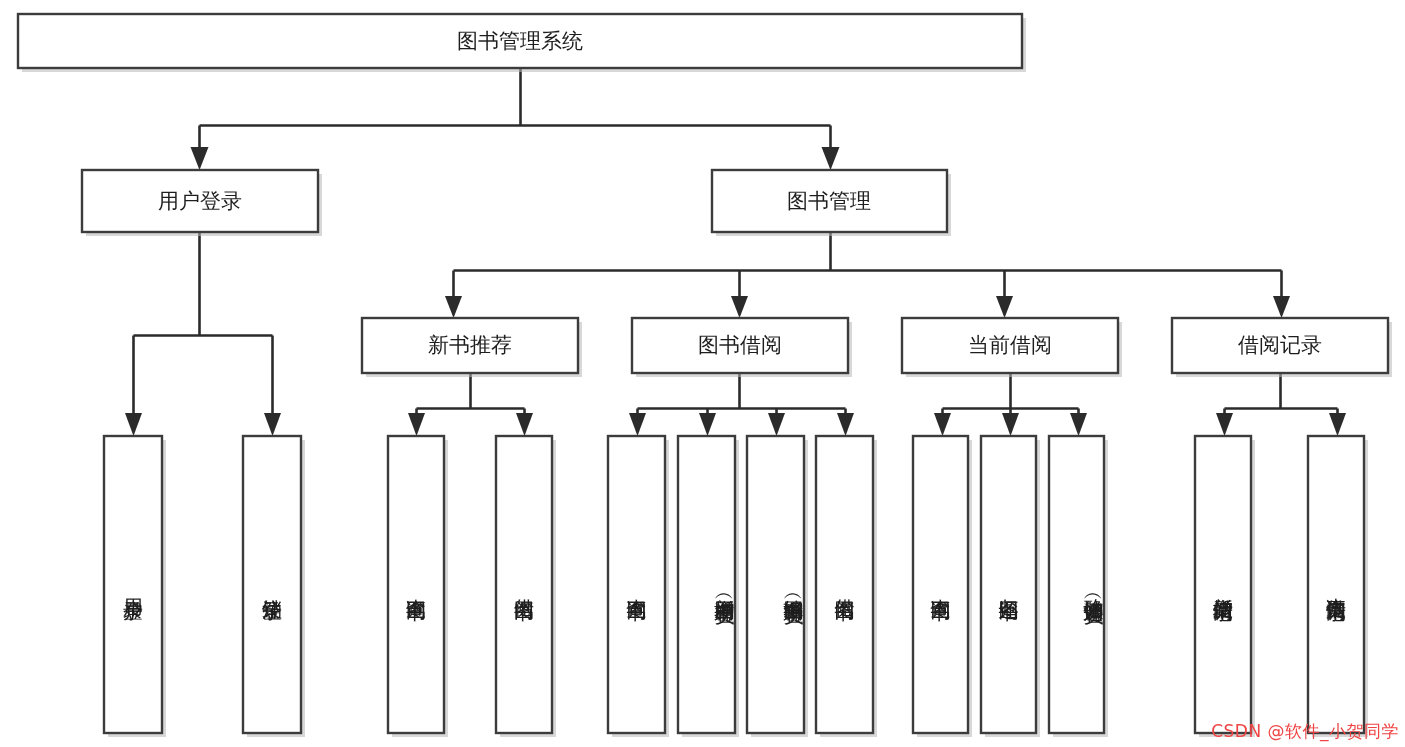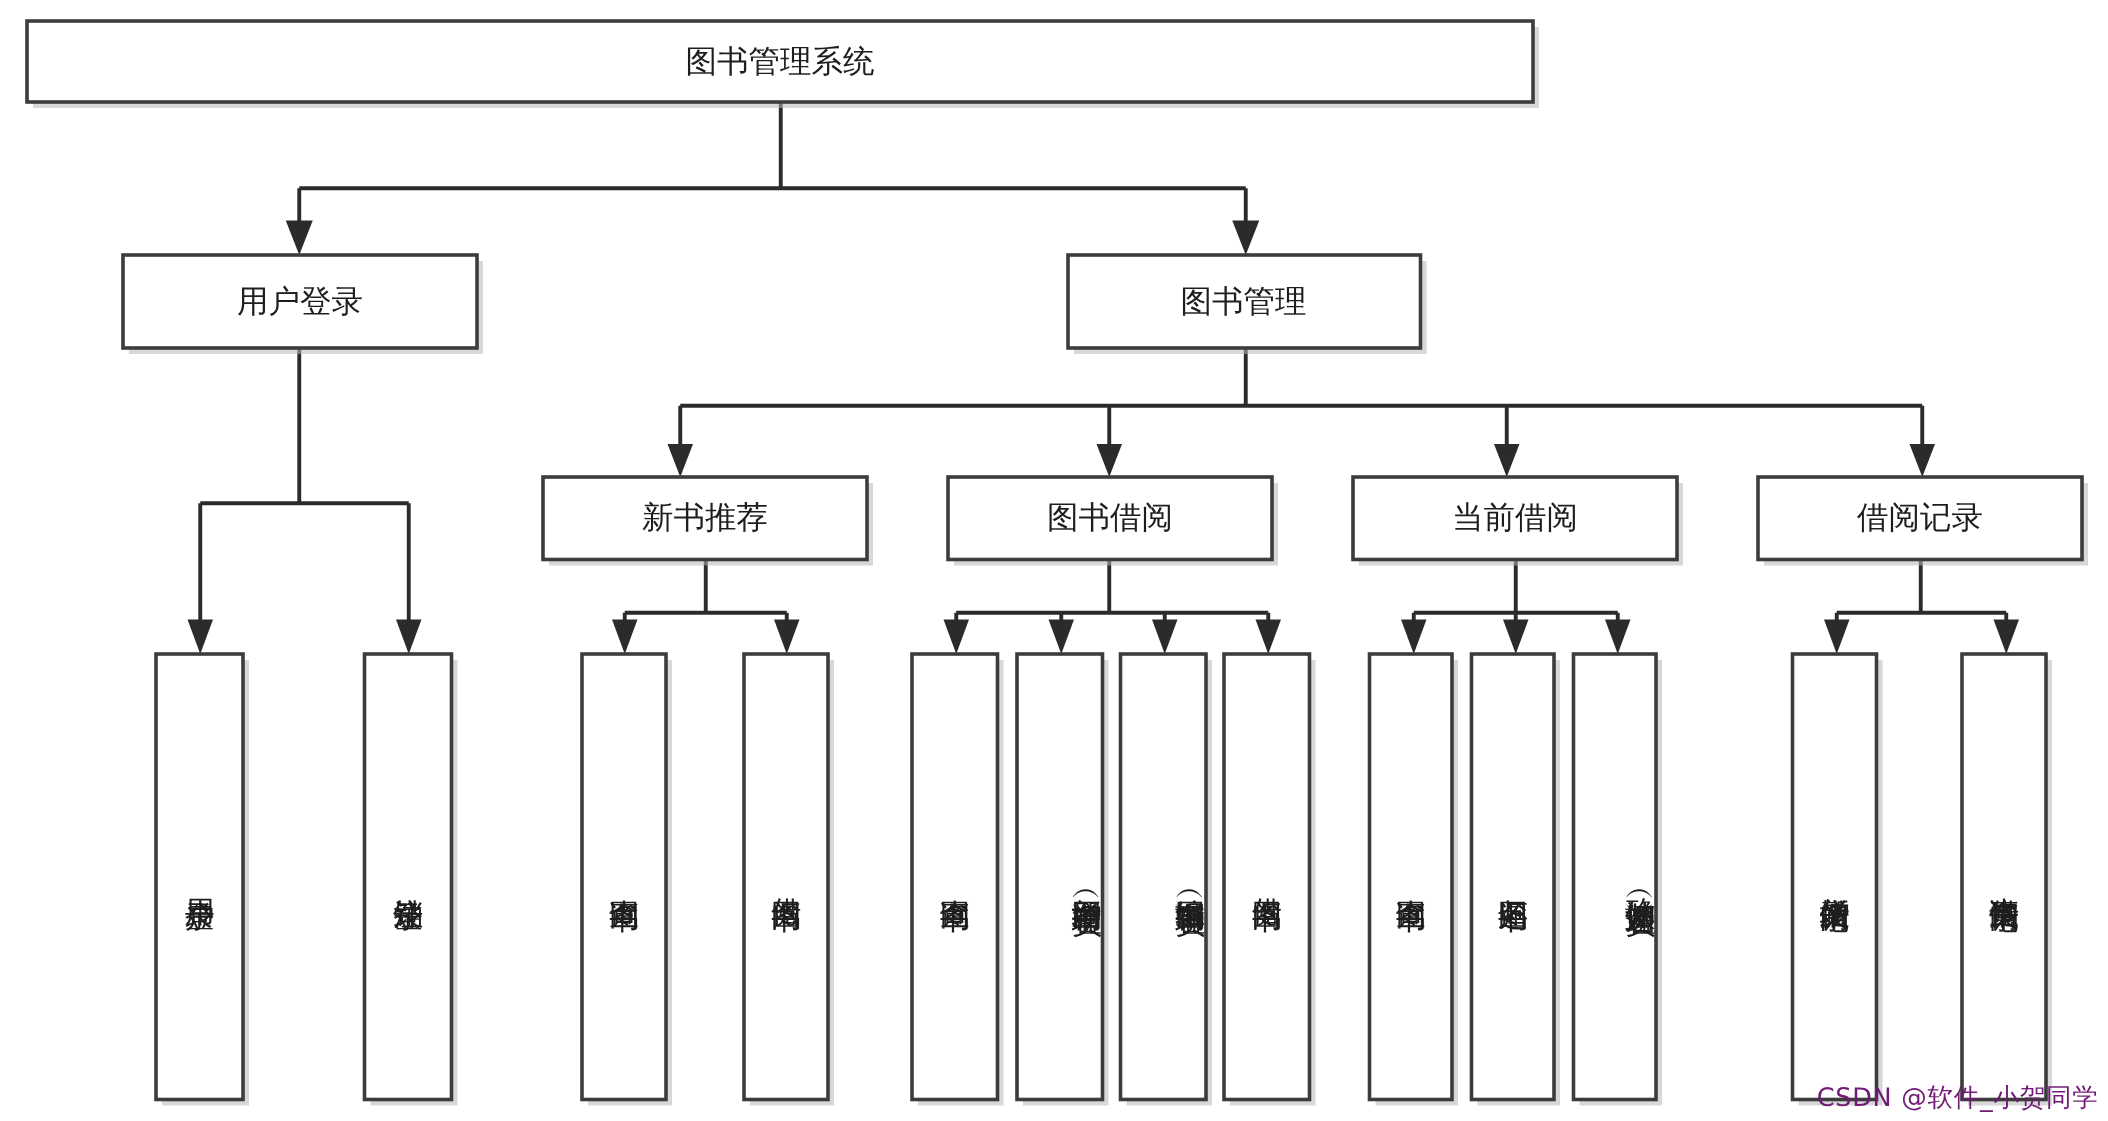--- a/index.html
+++ b/index.html
@@ -67,21 +67,21 @@
     white-space: nowrap;
     text-align: center;
     pointer-events: none;
   }
   .watermark {
     position: absolute;
     right: 6px;
     bottom: 4px;
     font-family: "DejaVu Sans", "Liberation Sans", sans-serif;
     font-size: 17px;
-    color: #701a75;
+    color: #ef4444;
     letter-spacing: 0.5px;
     white-space: nowrap;
   }
 </style>
 </head>
 <body>
 
 <div id="diagram-root">
 
   <svg id="tree-svg" viewBox="0 0 1405 747">

